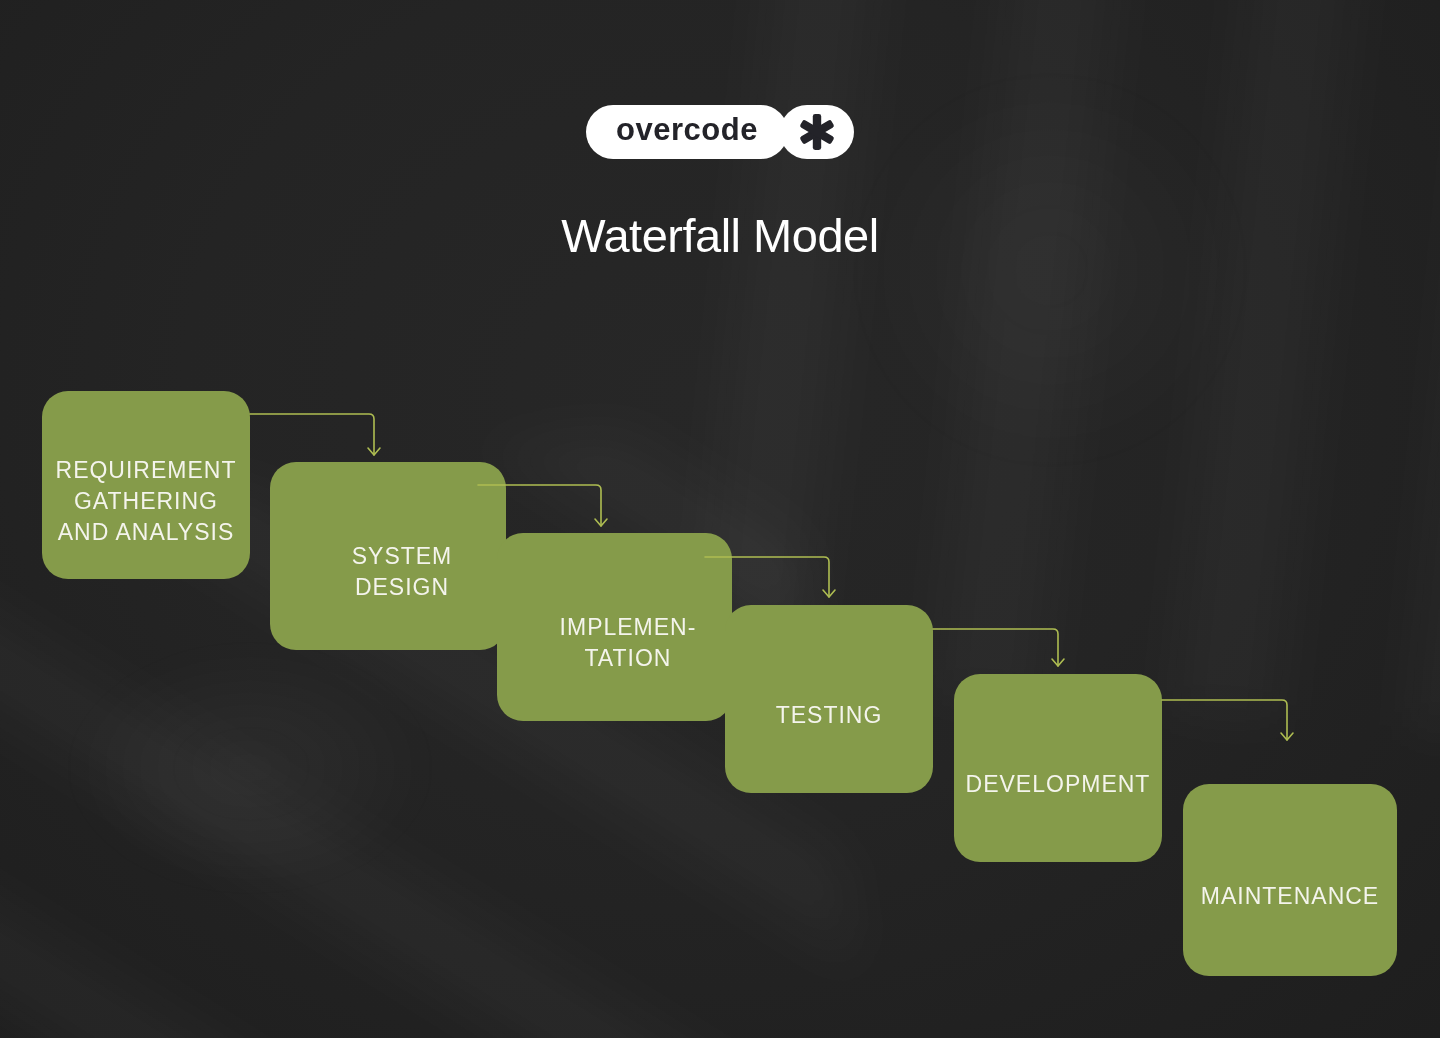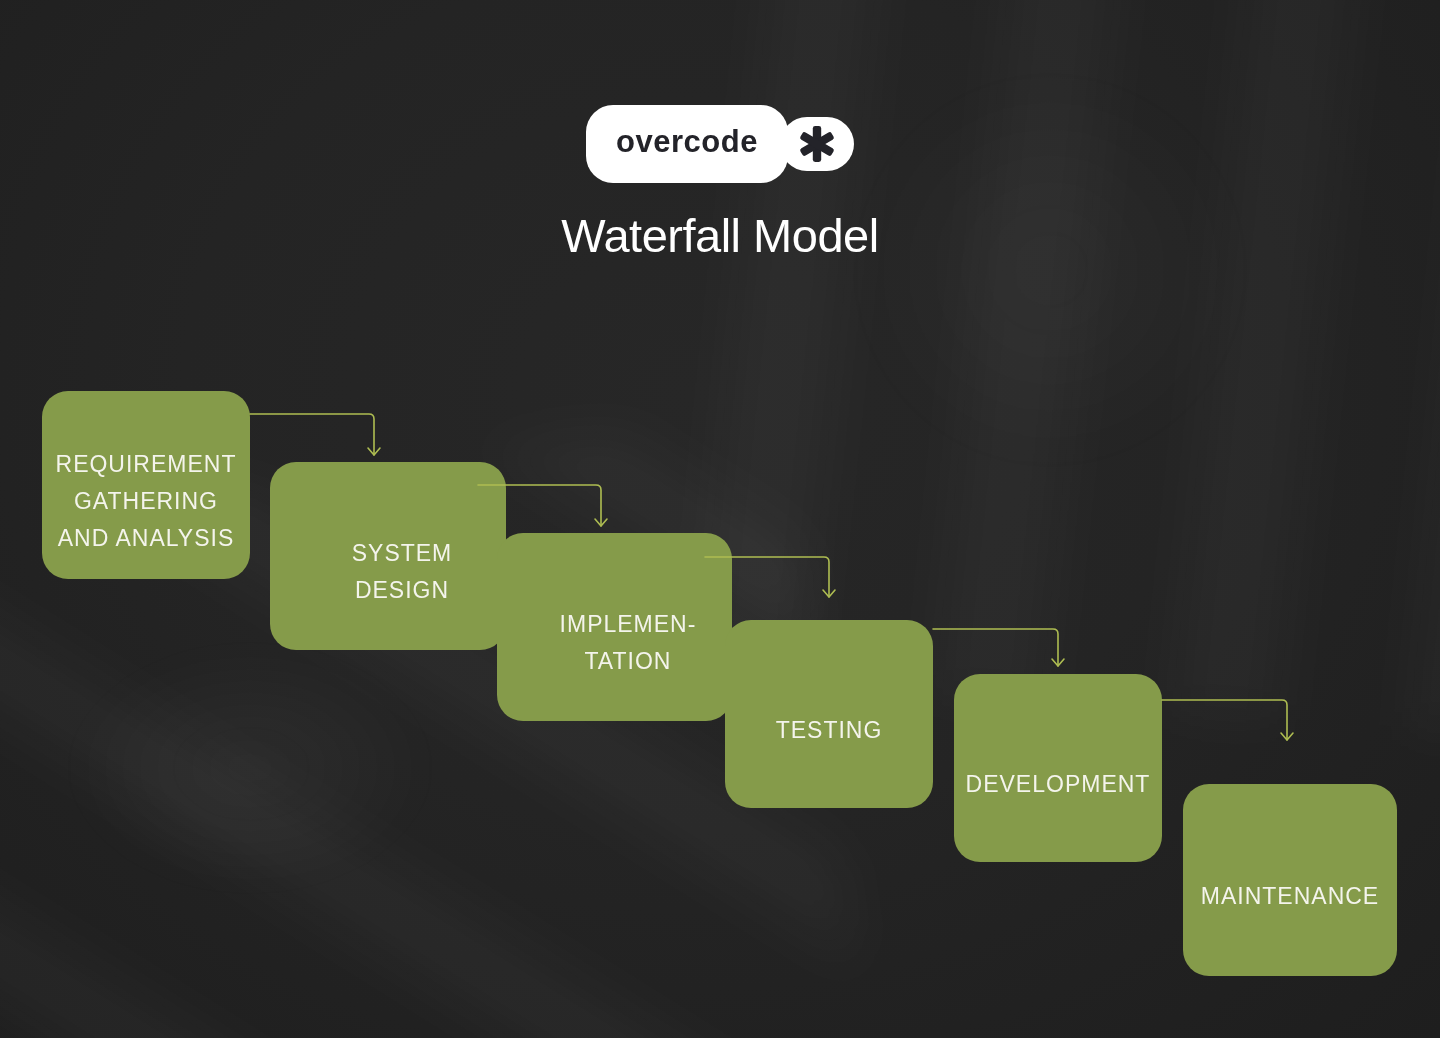--- a/index.html
+++ b/index.html
@@ -61,21 +61,21 @@
   }
   .logo-pill {
     background: #ffffff;
     height: 54px;
     border-radius: 27px;
     display: flex;
     align-items: center;
     justify-content: center;
   }
   .logo-pill-text {
-    padding: 12px 30px;
+    padding: 0 30px;
   }
   .logo-pill-text span {
     color: #232329;
     font-size: 31px;
     font-weight: 700;
     letter-spacing: 0.5px;
     transform: translateY(-2px);
   }
   .logo-pill-icon {
     width: 74px;
@@ -105,29 +105,29 @@
     border-radius: 26px;
     display: flex;
     align-items: center;
     justify-content: center;
     text-align: center;
   }
   .step-label {
     color: #f4f4ec;
     font-size: 23px;
     font-weight: 400;
-    line-height: 37px;
+    line-height: 31px;
     letter-spacing: 1px;
     white-space: pre-line;
     margin-top: 32px;
   }
   .s1 { left: 42px;   top: 391px; }
   .s2 { left: 270px;  top: 462px; padding-left: 28px; }
   .s3 { left: 497px;  top: 533px; padding-left: 27px; }
-  .s4 { left: 725px;  top: 620px; }
+  .s4 { left: 725px;  top: 605px; }
   .s5 { left: 954px;  top: 674px; }
   .s6 { left: 1183px; top: 784px; width: 214px; height: 192px; }
 
   
   .connectors {
     position: absolute;
     left: 0; top: 0;
     width: 1440px; height: 1038px;
     pointer-events: none;
   }

